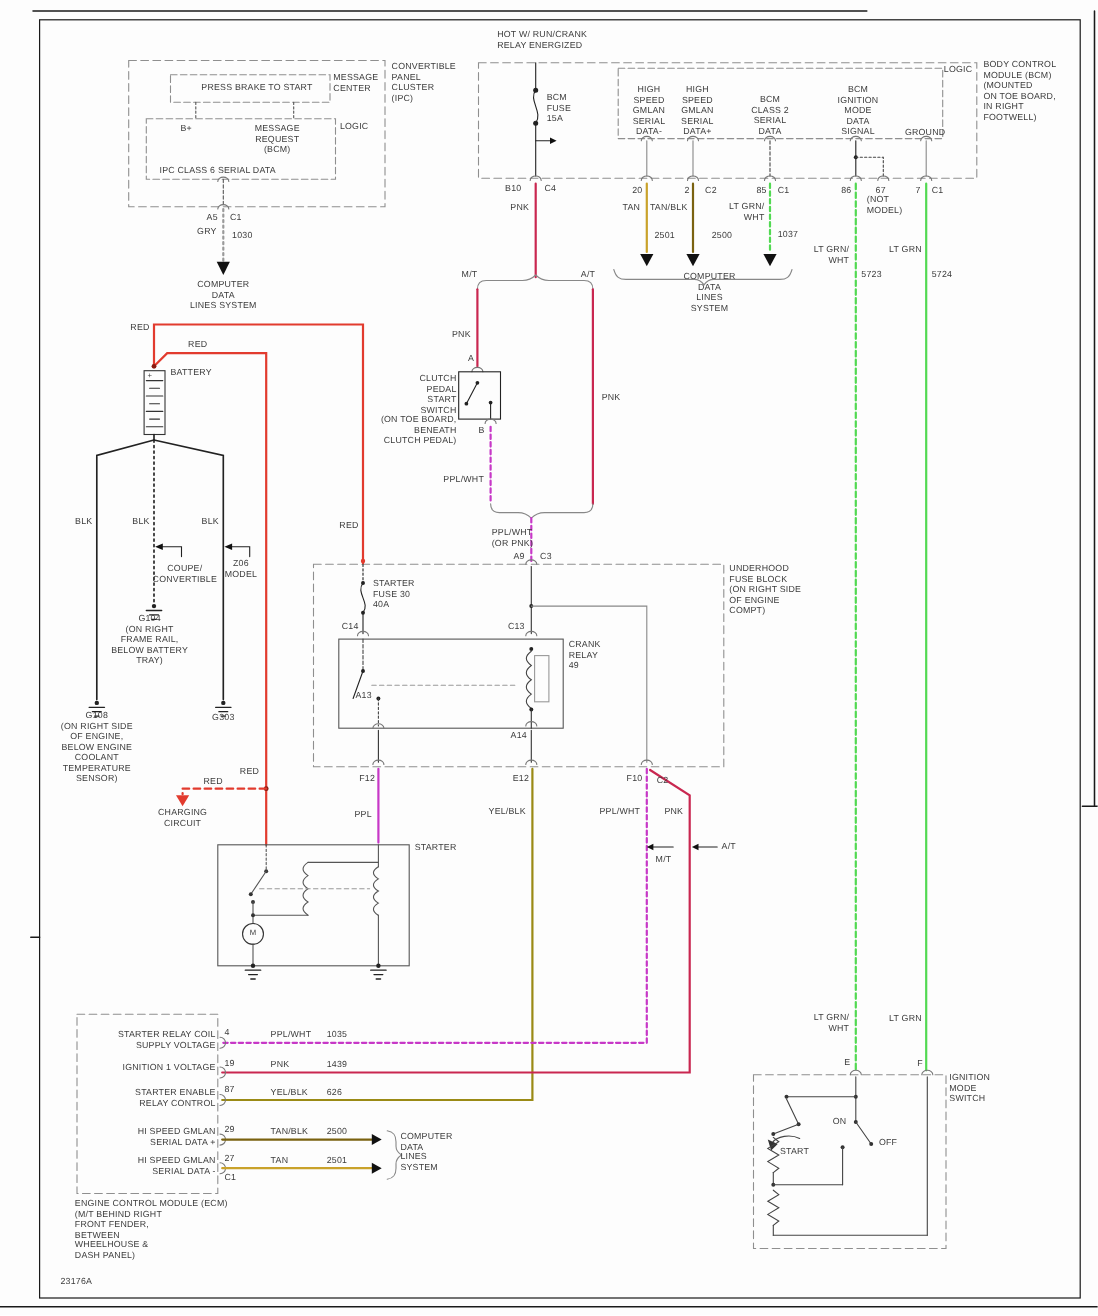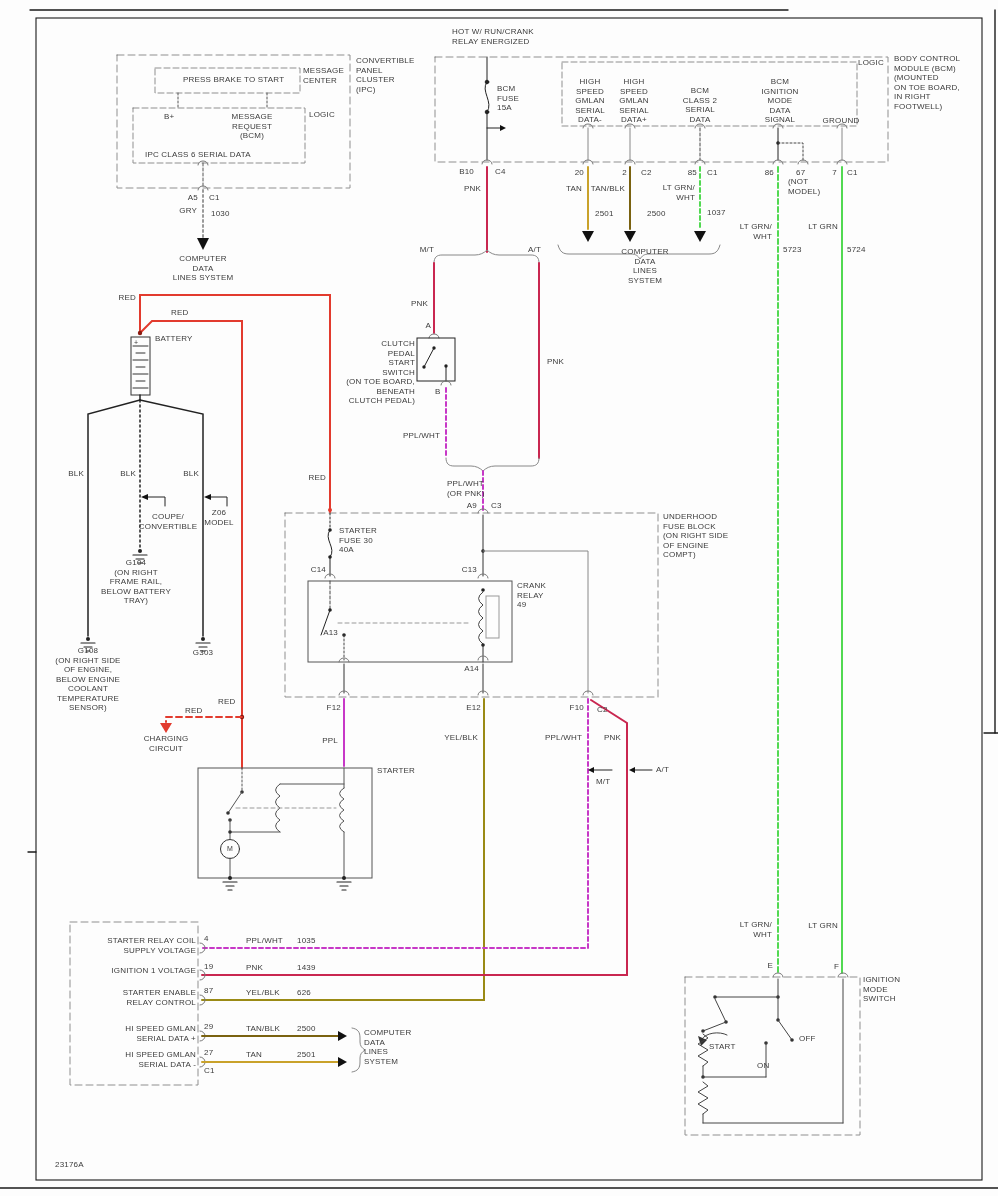--- a/index.html
+++ b/index.html
@@ -468,28 +468,34 @@
 <div class="t r" style="left:196px;top:1050px">HI SPEED GMLAN
 SERIAL DATA -</div>
 <div class="t" style="left:204px;top:1048px">27</div>
 <div class="t" style="left:246px;top:1050px">TAN</div>
 <div class="t" style="left:297px;top:1050px">2501</div>
 <div class="t" style="left:204px;top:1066px">C1</div>
 <div class="t" style="left:364px;top:1028px">COMPUTER
 DATA
 LINES
 SYSTEM</div>
+<div class="t" style="left:68px;top:1089px">ENGINE CONTROL MODULE (ECM)
+(M/T BEHIND RIGHT
+FRONT FENDER,
+BETWEEN
+WHEELHOUSE &amp;
+DASH PANEL)</div>
 
 <div class="t r" style="left:772px;top:920px">LT GRN/
 WHT</div>
 <div class="t r" style="left:838px;top:921px">LT GRN</div>
 <div class="t r" style="left:773px;top:961px">E</div>
 <div class="t r" style="left:839px;top:962px">F</div>
 <div class="t" style="left:863px;top:975px">IGNITION
 MODE
 SWITCH</div>
 <div class="t" style="left:709px;top:1042px">START</div>
-<div class="t" style="left:757px;top:1061px">ON</div>
+<div class="t" style="left:757px;top:1015px">ON</div>
 <div class="t" style="left:799px;top:1034px">OFF</div>
 
 <div class="t" style="left:55px;top:1160px">23176A</div>
 
 </div>
 
 </body></html>

